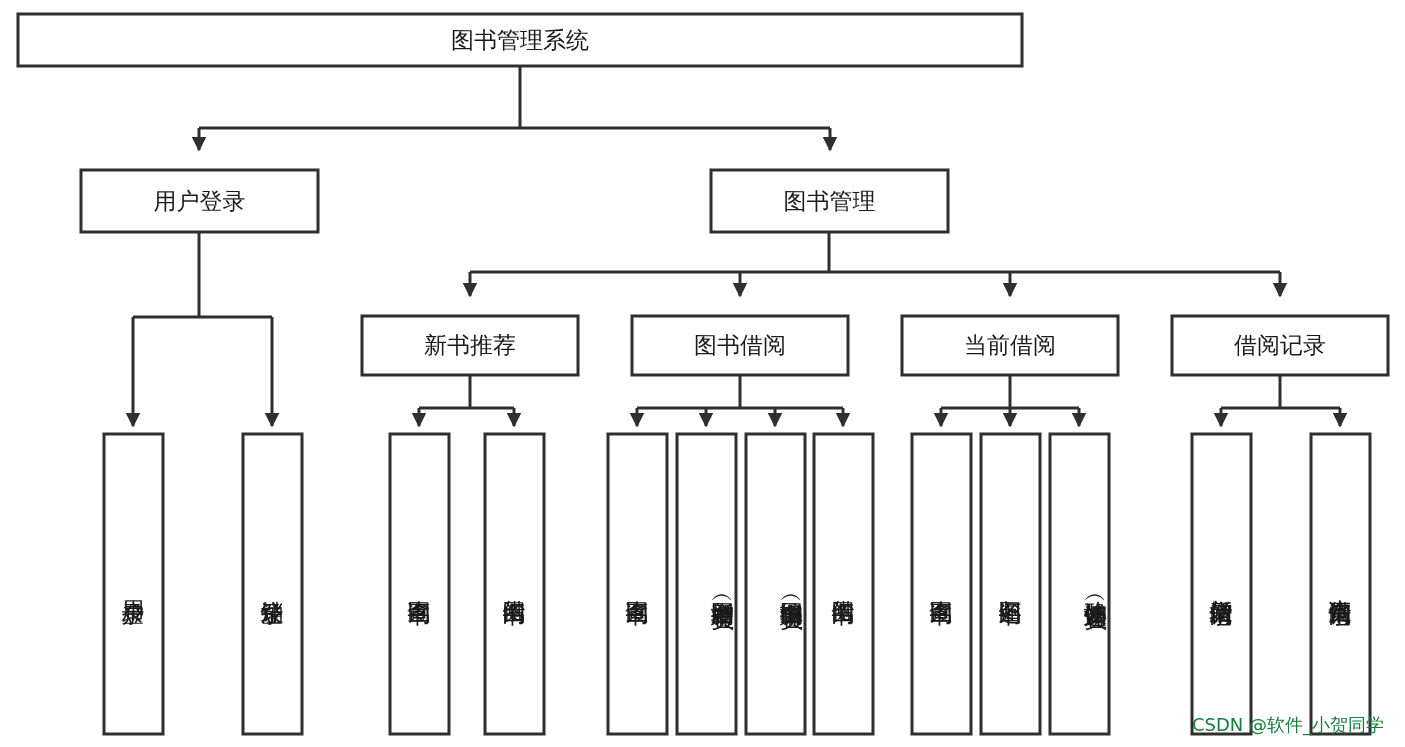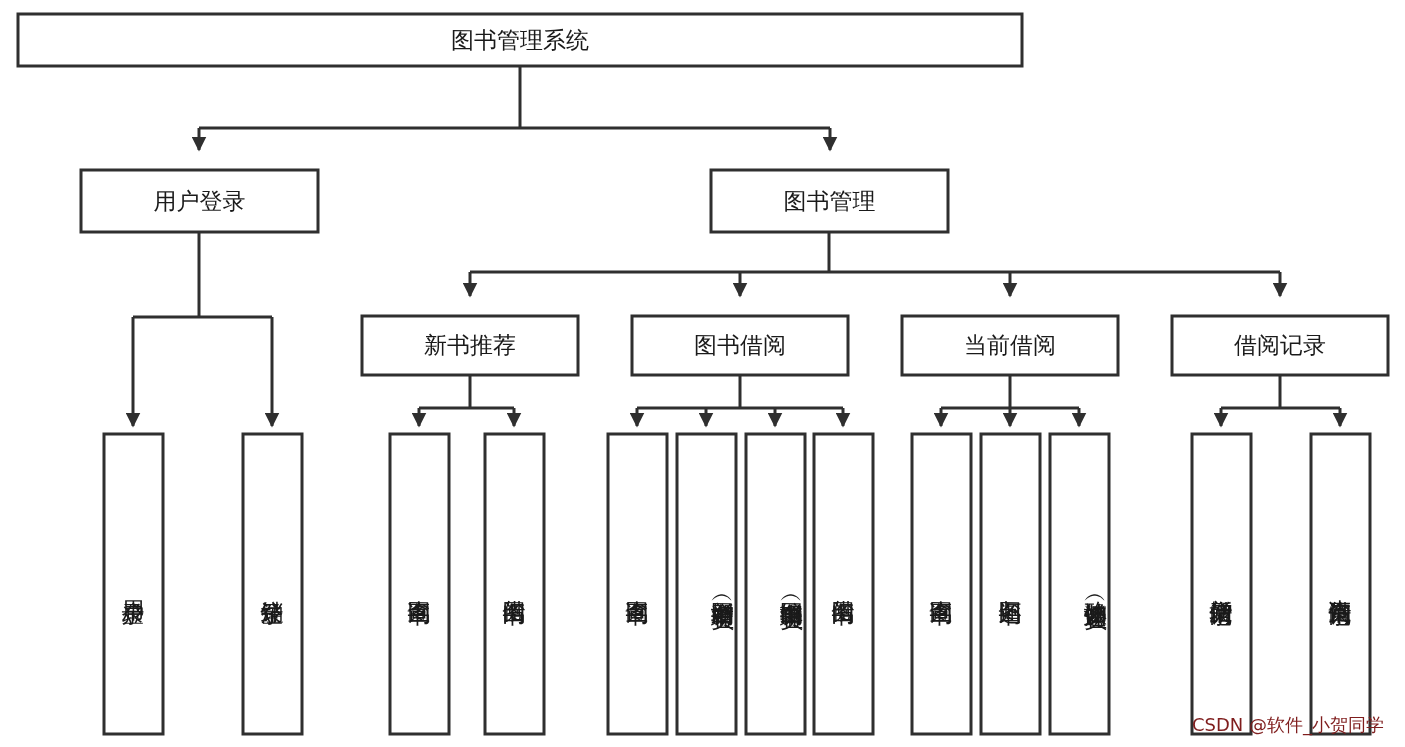--- a/index.html
+++ b/index.html
@@ -57,21 +57,21 @@
     white-space: nowrap;
     display: flex;
     align-items: center;
     justify-content: center;
     pointer-events: none;
   }
   .watermark {
     position: absolute;
     font-family: "DejaVu Sans", "Liberation Sans", sans-serif;
     font-size: 18px;
-    color: #7f1d1d;
+    color: #15803d;
     white-space: nowrap;
     left: 1192px;
     top: 713px;
   }
 </style>
 </head>
 <body>
 
 <div id="diagram-root">
 

